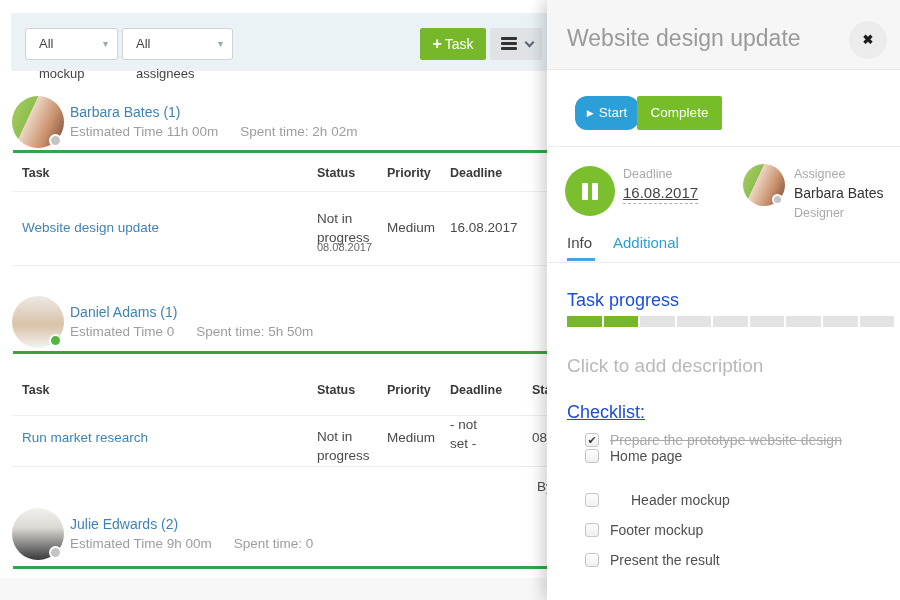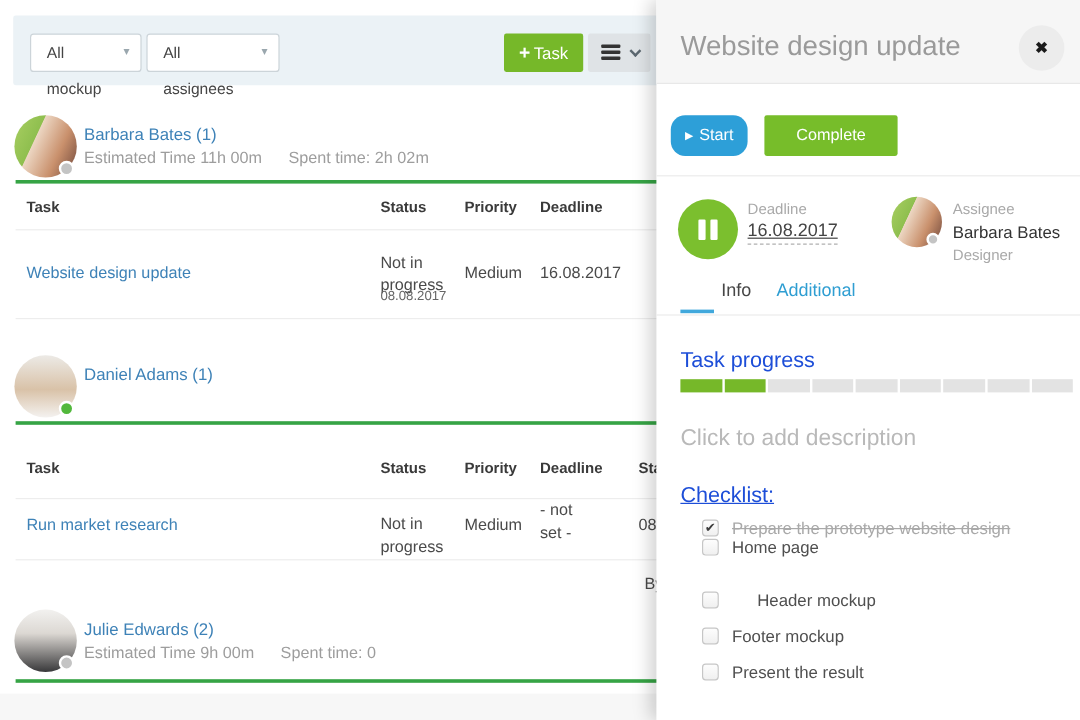--- a/index.html
+++ b/index.html
@@ -40,33 +40,33 @@
   .status-block { width:60px; line-height:19px;margin-top:12px; }
   .small-date { font-size:11px; color:#666; }
   .bottom-strip { left:0; top:578px; width:900px; height:22px; background:#f7f7f7; }
 
   
   .panel { left:547px; top:0; width:353px; height:600px; background:#fff; box-shadow:-5px 0 14px rgba(0,0,0,0.18); }
   .panel-header { position:absolute; left:0; top:0; width:353px; height:70px; background:#f6f6f6; border-bottom:1px solid #e8e8e8; }
   .panel-title { position:absolute; left:20px; top:25px; font-size:23px; color:#9a9a9a; }
   .close-btn { position:absolute; right:13px; top:21px; width:38px; height:38px; border-radius:50%; background:#ececec;
                text-align:center; line-height:38px; font-size:13px; color:#1a1a1a; font-weight:bold; cursor:pointer; }
-  .btn-start { position:absolute; left:12px; top:96px; width:64px; height:34px; background:#2d9fd8; border-radius:12px;
+  .btn-start { position:absolute; left:28px; top:96px; width:64px; height:34px; background:#2d9fd8; border-radius:12px;
                color:#fff; font-size:13.5px; line-height:34px; text-align:center; cursor:pointer; }
   .btn-start .play { font-size:9px; margin-right:5px; position:relative; top:-1px; }
-  .btn-complete { position:absolute; left:90px; top:96px; width:111px; height:34px; background:#77bd2a; border-radius:2px;
+  .btn-complete { position:absolute; left:90px; top:96px; width:85px; height:34px; background:#77bd2a; border-radius:2px;
                   color:#fff; font-size:13.5px; line-height:34px; text-align:center; cursor:pointer; }
   .panel-div { position:absolute; left:0; width:353px; height:1px; background:#ececec; }
   .pause-btn { position:absolute; left:18px; top:166px; width:50px; height:50px; border-radius:50%; background:#7bbf2e; cursor:pointer; }
   .pause-btn i { position:absolute; top:17px; width:6px; height:17px; background:#fff; border-radius:1px; }
   .pause-btn i.l { left:17px; } .pause-btn i.r { left:27px; }
   .mini-label { font-size:12.5px; color:#a9a9a9; }
   .deadline-val { font-size:15px; color:#444; text-decoration:underline; border-bottom:1px dashed #b0b0b0; padding-bottom:2px; cursor:pointer; }
   .assignee-name { font-size:14px; color:#333; }
-  .tab { font-size:15px; cursor:pointer;margin-left:34px; }
+  .tab { font-size:15px; cursor:pointer; }
   .tab.active { color:#474747; } .tab.link { color:#2f9ed2; }
   .tab-underline { position:absolute; left:20px; top:258px; width:28px; height:3px; background:#41a8dc; }
   .section-label { font-size:18px; color:#1d4ed8; }
   .progress { position:absolute; left:20px; top:316px; width:327px; height:11px; display:flex; gap:2px; }
   .progress i { flex:1; background:#e3e3e3; } .progress i.on { background:#76b829; }
   .desc-placeholder { font-size:19px; color:#b9b9b9; cursor:text; }
   .chk-row { position:absolute; left:38px; display:flex; align-items:center; gap:11px; cursor:pointer; }
   .cb { width:14px; height:14px; border:1px solid #c6c6c6; border-radius:3px; background:linear-gradient(#fdfdfd,#f0f0f0);
         font-size:11px; line-height:13px; text-align:center; color:#3c3c3c; }
   .chk-label { font-size:14px; color:#4f4f4f; }
@@ -114,20 +114,23 @@
   <div class="abs task-link" style="left:22px; top:220px;">Website design update</div>
   <div class="abs cell status-block" style="left:317px; top:197px;">Not in progress</div>
   <div class="abs small-date" style="left:317px; top:241px;">08.08.2017</div>
   <div class="abs cell" style="left:387px; top:220px;">Medium</div>
   <div class="abs cell" style="left:450px; top:220px;">16.08.2017</div>
   <div class="abs hr" style="left:13px; top:265px; width:887px;"></div>
 
   <div class="abs avatar av-daniel" style="left:12px; top:296px; width:52px; height:52px;"></div>
   <div class="abs dot green" style="left:49px; top:334px;"></div>
   <div class="abs group-name" style="left:70px; top:304px;">Daniel Adams (1)</div>
+  <div class="abs group-sub" style="left:70px; top:324px;">
+    <span>Estimated Time 0</span><span>Spent time: 5h 50m</span>
+  </div>
   <div class="abs green-line" style="left:13px; top:351px; width:887px;"></div>
 
   <div class="abs th" style="left:22px;  top:383px;">Task</div>
   <div class="abs th" style="left:317px; top:383px;">Status</div>
   <div class="abs th" style="left:387px; top:383px;">Priority</div>
   <div class="abs th" style="left:450px; top:383px;">Deadline</div>
   <div class="abs th" style="left:532px; top:383px;">Started</div>
   <div class="abs hr" style="left:13px; top:415px; width:887px;"></div>
 
   <div class="abs task-link" style="left:22px; top:430px;">Run market research</div>

